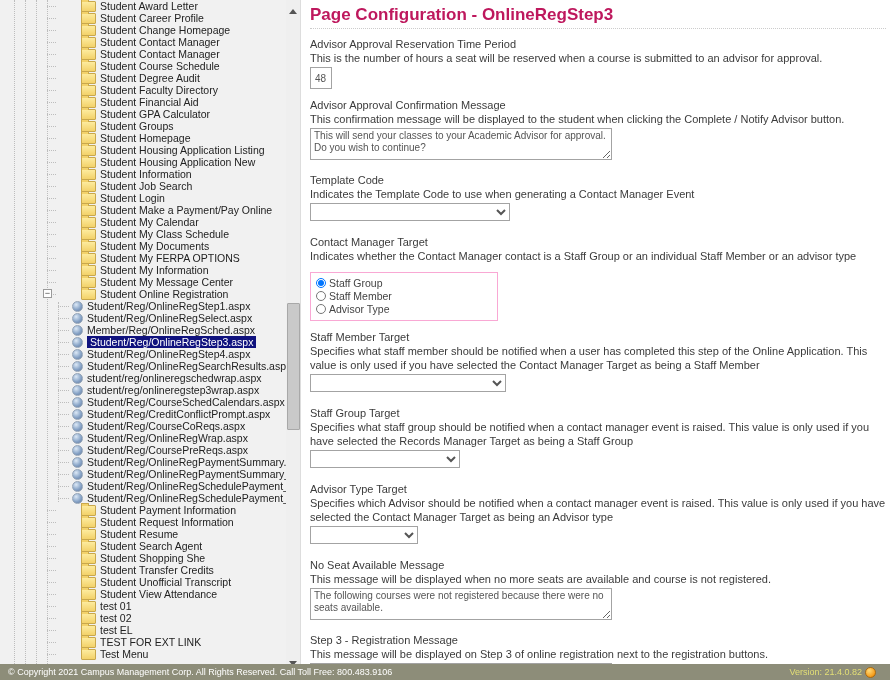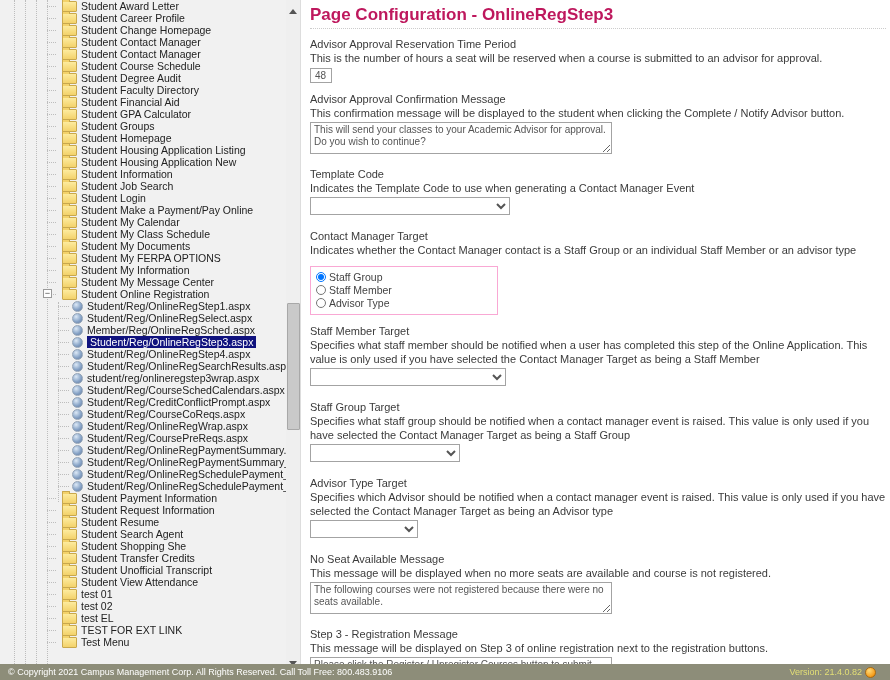--- a/index.html
+++ b/index.html
@@ -5,21 +5,21 @@
   html,body{margin:0;padding:0;}
   body{width:890px;height:680px;overflow:hidden;font-family:"Liberation Sans",sans-serif;background:#fff;position:relative;}
 
   
   #tree-panel{position:absolute;left:0;top:0;width:300px;bottom:16px;background:#f1f1f1;border-right:1px solid #ddd;overflow:hidden;}
   .guide{position:absolute;top:0;bottom:0;width:0;border-left:1px dotted #bdbdbd;}
   .g1{left:14px}.g2{left:25px}.g3{left:36px}.g4{left:47px}
   #pages-guide{position:absolute;left:58px;top:302px;height:200px;width:0;border-left:1px dotted #bdbdbd;}
   #tree-rows{position:absolute;left:0;top:0;right:14px;}
   .trow{position:relative;height:12px;display:flex;align-items:center;white-space:nowrap;cursor:default;}
-  .t-folder{padding-left:62px;}
+  .t-folder{padding-left:81px;}
   .t-page{padding-left:72px;}
   .t-folder::before{content:"";position:absolute;left:47px;top:6px;width:9px;border-top:1px dotted #bdbdbd;}
   .t-page::before{content:"";position:absolute;left:58px;top:6px;width:11px;border-top:1px dotted #bdbdbd;}
   .toggle{position:absolute;left:43px;top:1px;width:9px;height:9px;background:#fff;border:1px solid #9a9a9a;font-size:9px;line-height:7px;text-align:center;color:#444;box-sizing:border-box;z-index:2;}
   .ficon{flex:0 0 auto;width:13px;height:9px;background:linear-gradient(#fdeb9e,#f3d26a);border:1px solid #c9a84c;border-radius:1px;margin-right:4px;position:relative;}
   .ficon::before{content:"";position:absolute;left:-1px;top:-3px;width:6px;height:2px;background:#f3d26a;border:1px solid #c9a84c;border-bottom:none;border-radius:1px 1px 0 0;}
   .picon{flex:0 0 auto;width:9px;height:9px;border-radius:50%;background:radial-gradient(circle at 35% 30%,#dde9f6,#8aa6c9 55%,#5a7298);border:1px solid #93a3b6;margin-right:4px;}
   .tlabel{font-size:10.5px;color:#222;line-height:12px;}
   .tlabel.sel{background:#10127e;color:#fff;padding:0 3px;}
 
@@ -33,21 +33,21 @@
   #tree-scrollbar .a-down::before{border-top:5px solid #555;}
   #tree-scrollbar .thumb{position:absolute;left:1px;width:11px;top:303px;height:125px;background:#c9c9c9;border:1px solid #a8a8a8;border-radius:1px;}
 
   
   #main-panel{position:absolute;left:301px;right:0;top:0;bottom:16px;background:#fff;padding:5px 4px 0 9px;overflow:hidden;box-sizing:border-box;}
   #page-title{color:#be185d;font-size:17px;font-weight:bold;margin:0 0 3px 0;}
   #title-rule{border-bottom:1px dotted #ccc;margin:0 0 8px 0;}
   .field{margin-bottom:9px;}
   .flabel,.fdesc{font-size:11px;color:#3b3b3b;line-height:14px;}
   .field input[type=text],.field textarea,.field select{font-family:"Liberation Sans",sans-serif;font-size:10px;color:#555;border:1px solid #a3a3a3;background:#fff;margin-top:2px;box-sizing:border-box;}
-  .field input[type=text]{width:22px;height:15px;padding:1px 4px;}
+  .field input[type=text]{width:22px;height:22px;padding:1px 4px;}
   .field textarea{width:302px;height:32px;padding:1px 3px;resize:both;line-height:12px;}
   .field select{height:17px;padding:8px;}
   .fld-template_code select{width:200px;}
   .fld-staff_member select{width:196px;}
   .fld-staff_group select{width:150px;}
   .fld-advisor_type select{width:108px;}
   .radiobox{border:1px solid #f9a8d4;width:188px;padding:3px 5px 4px 5px;margin-top:9px;box-sizing:border-box;}
   .radiorow{display:flex;align-items:center;font-size:10.5px;color:#444;line-height:12px;margin:1px 0;cursor:default;}
   .radiorow input{width:10px;height:10px;margin:0 3px 0 0;}
 
@@ -184,20 +184,24 @@
         <span class="picon"></span>
         <span class="tlabel sel">Student/Reg/OnlineRegStep3.aspx</span>
       </div>
       <div class="trow t-page">
         <span class="picon"></span>
         <span class="tlabel">Student/Reg/OnlineRegStep4.aspx</span>
       </div>
       <div class="trow t-page">
         <span class="picon"></span>
         <span class="tlabel">Student/Reg/OnlineRegSearchResults.aspx</span>
+      </div>
+      <div class="trow t-page">
+        <span class="picon"></span>
+        <span class="tlabel">student/reg/onlineregschedwrap.aspx</span>
       </div>
       <div class="trow t-page">
         <span class="picon"></span>
         <span class="tlabel">student/reg/onlineregstep3wrap.aspx</span>
       </div>
       <div class="trow t-page">
         <span class="picon"></span>
         <span class="tlabel">Student/Reg/CourseSchedCalendars.aspx</span>
       </div>
       <div class="trow t-page">
@@ -311,21 +315,21 @@
             <input type="radio" name="r-cm_target" style="">
             <span>Staff Member</span>
           </label>
           <label class="radiorow">
             <input type="radio" name="r-cm_target" style="">
             <span>Advisor Type</span>
           </label>
         </div>
       </div>
       <div class="field fld-staff_member"><div class="flabel">Staff Member Target</div><div class="fdesc">Specifies what staff member should be notified when a user has completed this step of the Online Application. This value is only used if you have selected the Contact Manager Target as being a Staff Member</div><select><option>**MSTAFF101 **MSTAFF101</option></select></div>
-      <div class="field fld-staff_group"><div class="flabel">Staff Group Target</div><div class="fdesc">Specifies what staff group should be notified when a contact manager event is raised. This value is only used if you have selected the Contact Manager Target as being a Staff Group</div><select><option>!!!Test Raajk</option></select></div>
+      <div class="field fld-staff_group"><div class="flabel">Staff Group Target</div><div class="fdesc">Specifies what staff group should be notified when a contact manager event is raised. This value is only used if you have selected the Records Manager Target as being a Staff Group</div><select><option>!!!Test Raajk</option></select></div>
       <div class="field fld-advisor_type"><div class="flabel">Advisor Type Target</div><div class="fdesc">Specifies which Advisor should be notified when a contact manager event is raised. This value is only used if you have selected the Contact Manager Target as being an Advisor type</div><select><option>Academic Records</option></select></div>
       <div class="field fld-no_seat"><div class="flabel">No Seat Available Message</div><div class="fdesc">This message will be displayed when no more seats are available and course is not registered.</div><textarea style="">The following courses were not registered because there were no seats available.</textarea></div>
       <div class="field fld-step3_msg"><div class="flabel">Step 3 - Registration Message</div><div class="fdesc">This message will be displayed on Step 3 of online registration next to the registration buttons.</div><textarea style="">Please click the Register / Unregister Courses button to submit your schedule.</textarea></div>
     </div>
 
 </div>
 
 <div id="footer">
   <span class="copy">© Copyright 2021 Campus Management Corp. All Rights Reserved. Call Toll Free: 800.483.9106</span>
   <span class="ver">

